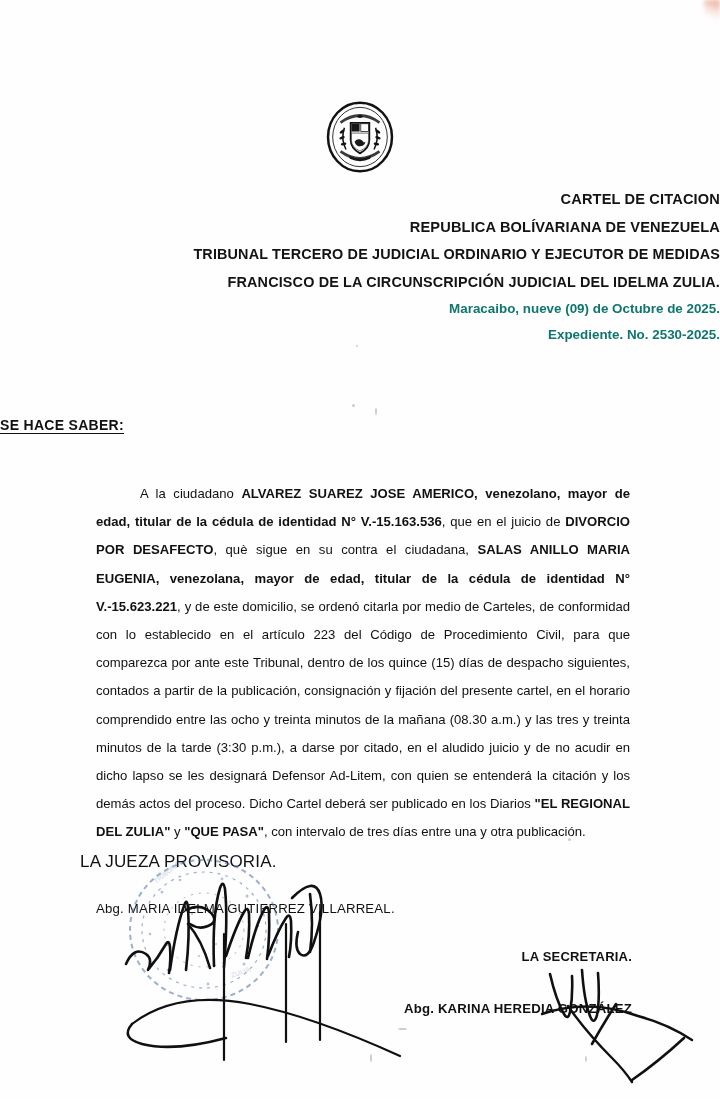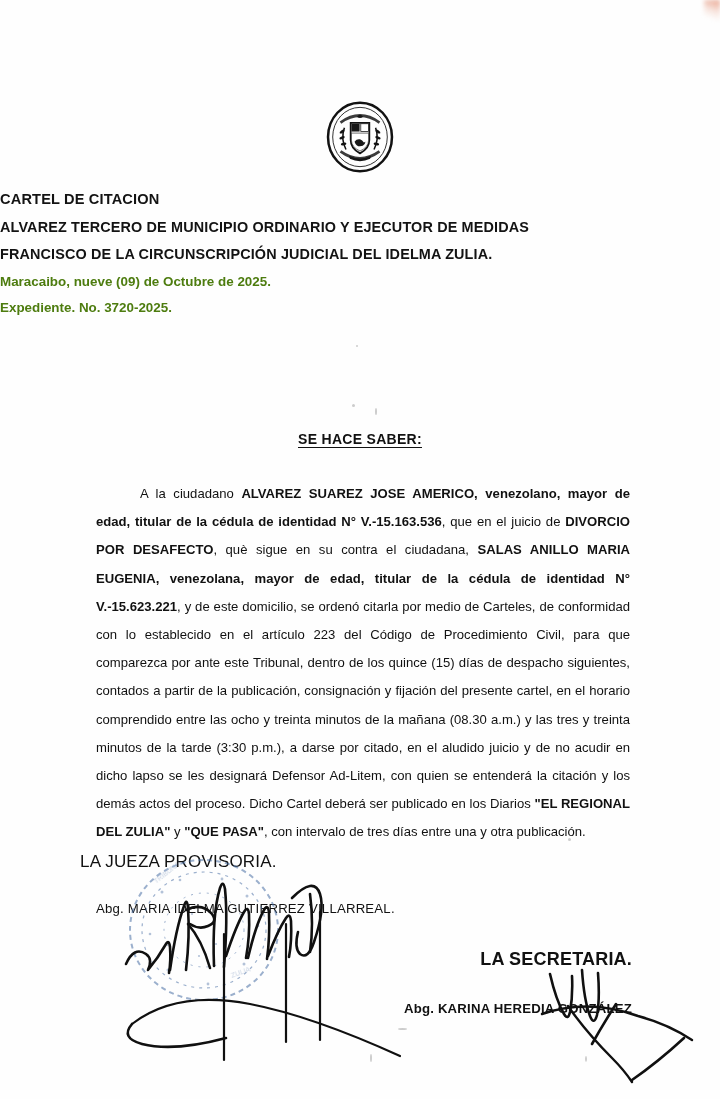--- a/index.html
+++ b/index.html
@@ -51,45 +51,44 @@
     width: 78px;
     height: 78px;
   }
 
   
   .header-block {
     position: absolute;
     top: 186px;
     left: 0;
     width: 720px;
-    text-align: left;
+    text-align: right;
   }
   .hdr-line {
     font-size: 14.6px;
     font-weight: 700;
     letter-spacing: 0.15px;
     line-height: 27.5px;
     white-space: nowrap;
     color: #131313;
   }
   .hdr-line.wide { font-size: 14.4px; }
 
   .sub-line {
     font-size: 13.4px;
     font-weight: 700;
     line-height: 26px;
-    color: #4d7c0f;
+    color: #0f766e;
   }
 
   .se-hace {
     position: absolute;
-    top: 430px;
+    top: 416px;
     left: 0;
     width: 720px;
-    text-align: center;
   }
   .se-hace span {
     font-size: 14px;
     font-weight: 700;
     text-decoration: underline;
     text-underline-offset: 2.5px;
     letter-spacing: 0.3px;
   }
 
   
@@ -122,21 +121,21 @@
     top: 901px;
     left: 96px;
     font-size: 13.2px;
     font-weight: 400;
     letter-spacing: 0.2px;
   }
   .sig-sec-title {
     position: absolute;
     top: 949px;
     right: 88px;
-    font-size: 18px;
+    font-size: 13px;
     font-weight: 700;
     letter-spacing: 0.2px;
   }
   .sig-sec-name {
     position: absolute;
     top: 1001px;
     right: 88px;
     font-size: 13.2px;
     font-weight: 700;
     letter-spacing: 0.2px;
@@ -193,24 +192,25 @@
 
       <path d="M43 56 q3 -4 7 -3 q3 1 5 4 l2 -1 l-1 3 q-2 3 -6 3 q-5 0 -7 -6 z" fill="#1a1a1a"></path>
 
       <path d="M36 74 q14 7 28 0 l-1 4 q-13 6 -26 0 z" fill="#161616"></path>
       <path d="M46 24 q4 -5 8 0 q-4 3 -8 0 z" fill="#161616"></path>
     </svg>
   </div>
 
   <div class="header-block">
     <div class="hdr-line">CARTEL DE  CITACION</div>
-    <div class="hdr-line wide">ALVAREZ TERCERO DE  MUNICIPIO ORDINARIO Y EJECUTOR DE MEDIDAS</div>
+    <div class="hdr-line">REPUBLICA BOLÍVARIANA DE VENEZUELA</div>
+    <div class="hdr-line wide">TRIBUNAL TERCERO DE  JUDICIAL ORDINARIO Y EJECUTOR DE MEDIDAS</div>
     <div class="hdr-line wide">FRANCISCO DE LA CIRCUNSCRIPCIÓN JUDICIAL DEL IDELMA ZULIA.</div>
     <div class="sub-line">Maracaibo, nueve (09) de Octubre de 2025.</div>
-    <div class="sub-line">Expediente. No. 3720-2025.</div>
+    <div class="sub-line">Expediente. No. 2530-2025.</div>
   </div>
 
   <div class="se-hace">
     <span>SE HACE SABER:</span>
   </div>
 
   <div class="body-text">
     <span class="indent"></span><span>A la ciudadano </span><b>ALVAREZ SUAREZ JOSE AMERICO</b><b>, venezolano, mayor de edad, titular de la cédula de identidad N° </b><b>V.-15.163.536</b><span>, que en el juicio de </span><b>DIVORCIO POR DESAFECTO</b><span>, què sigue en su contra el ciudadana, </span><b>SALAS ANILLO MARIA EUGENIA</b><b>, venezolana, mayor de edad, titular de la cédula de identidad N° </b><b>V.-15.623.221</b><span>, y de este domicilio, se ordenó citarla por medio de Carteles, de conformidad con lo establecido en el artículo 223 del Código de Procedimiento Civil, para que comparezca por ante este Tribunal, dentro de los quince (15) días de despacho siguientes, contados a partir de la publicación, consignación y fijación del presente cartel, en el horario comprendido entre las ocho y treinta minutos de la mañana (08.30 a.m.) y las tres y treinta minutos de la tarde (3:30 p.m.), a darse por citado, en el aludido juicio y de no acudir en dicho lapso se les designará Defensor Ad-Litem, con quien se entenderá la citación y los demás actos del proceso. Dicho Cartel deberá ser publicado en los Diarios </span><b>"EL REGIONAL DEL ZULIA"</b><span> y </span><b>"QUE PASA"</b><span>, con intervalo de tres días entre una y otra publicación.</span>
   </div>
 

